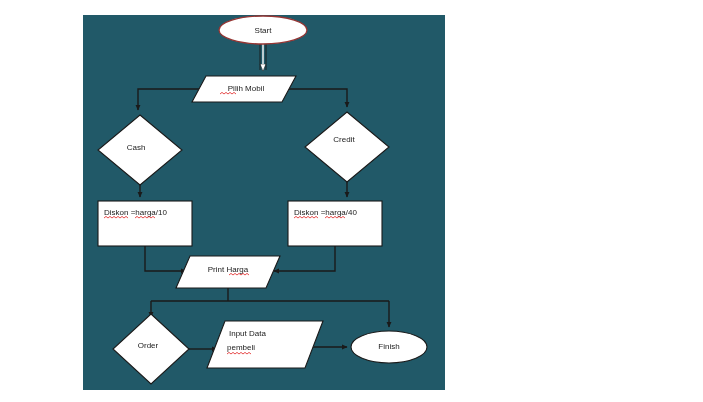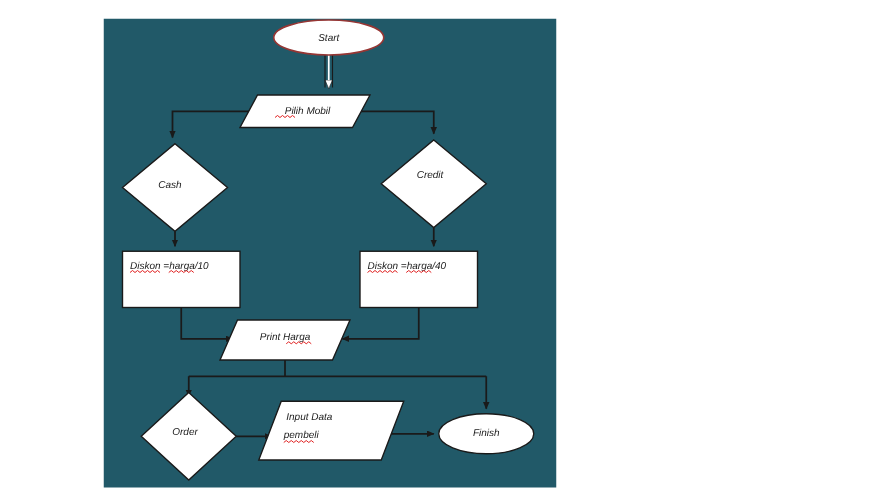--- a/index.html
+++ b/index.html
@@ -7,21 +7,20 @@
     padding: 0;
     background: #ffffff;
   }
   #page {
     position: relative;
     width: 703px;
     height: 402px;
     background: #ffffff;
     overflow: hidden;
     font-family: "Liberation Sans", sans-serif;
-    font-style: italic;
   }
   #canvas-panel {
     position: absolute;
     left: 83px;
     top: 15px;
     width: 362px;
     height: 375px;
     background: #215968;
   }
   #flow-svg {

